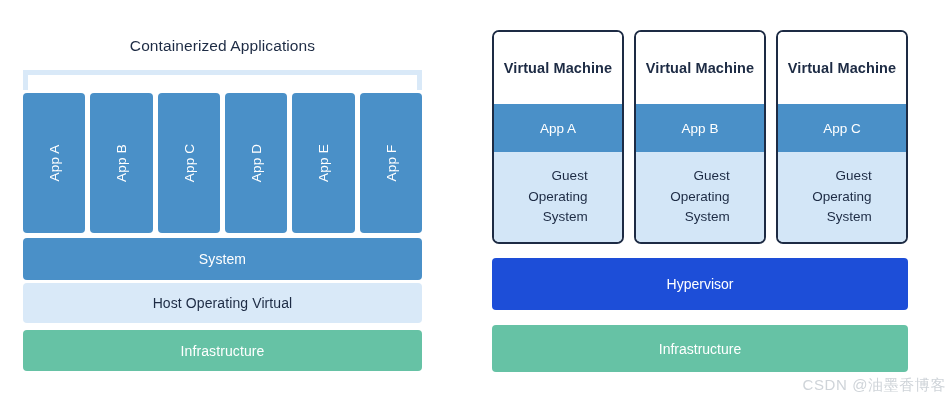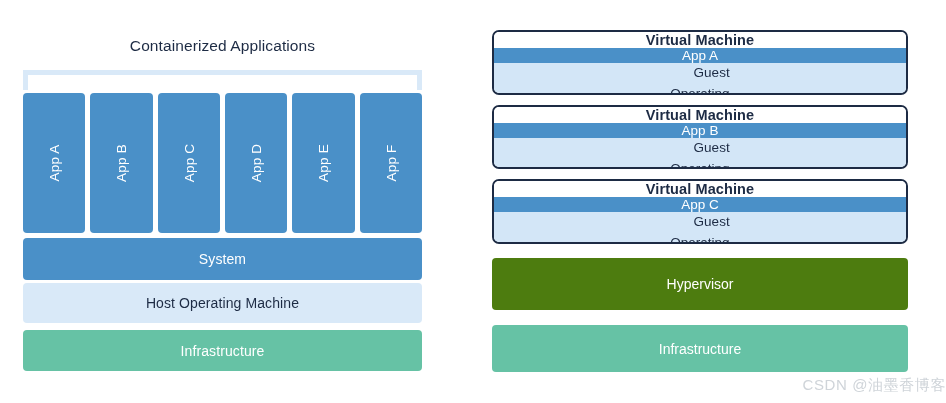--- a/index.html
+++ b/index.html
@@ -138,21 +138,20 @@
   }
 
   .vm-row {
     position: absolute;
     left: 19px;
     top: 30px;
     width: 416px;
     height: 214px;
     display: flex;
     gap: 10px;
-    flex-direction: column;
   }
   .vm-box {
     flex: 1 1 0;
     border: 2.5px solid #1d2b44;
     border-radius: 7px;
     overflow: hidden;
     display: flex;
     flex-direction: column;
     background: #ffffff;
     box-sizing: border-box;
@@ -191,21 +190,21 @@
     font-weight: 400;
     white-space: pre-line;
   }
 
   .bar-hypervisor {
     position: absolute;
     left: 19px;
     top: 258px;
     width: 416px;
     height: 52px;
-    background: #4d7c0f;
+    background: #1d4ed8;
     border-radius: 4px;
     display: flex;
     align-items: center;
     justify-content: center;
     color: #ffffff;
     font-size: 14px;
   }
   .bar-infra-right {
     position: absolute;
     left: 19px;
@@ -264,21 +263,21 @@
       <div class="app-box">
         <span class="vlabel">App E</span>
       </div>
       <div class="app-box">
         <span class="vlabel">App F</span>
       </div>
     </div>
 
     <div class="stack-bar bar-docker">System</div>
 
-    <div class="stack-bar bar-hostos">Host Operating Machine</div>
+    <div class="stack-bar bar-hostos">Host Operating Virtual</div>
 
     <div class="stack-bar bar-infra-left">Infrastructure</div>
   </div>
 
   <div class="right-panel">
 
     <div class="vm-row">
 
       <div class="vm-box">
         <div class="vm-head">Virtual Machine</div>

